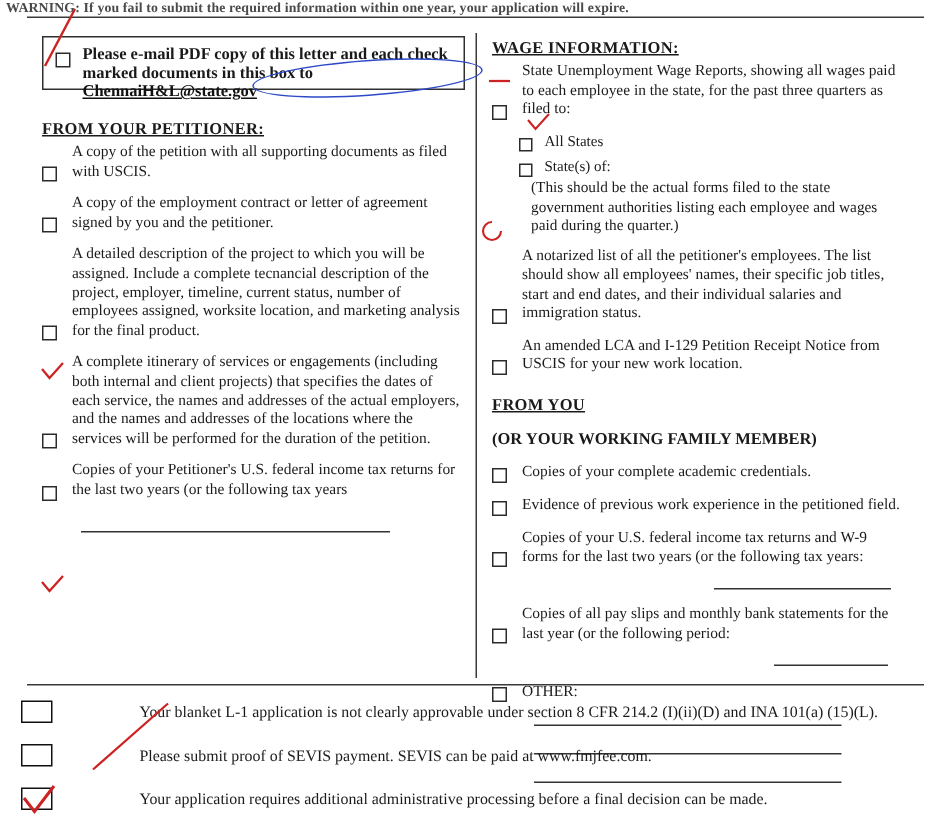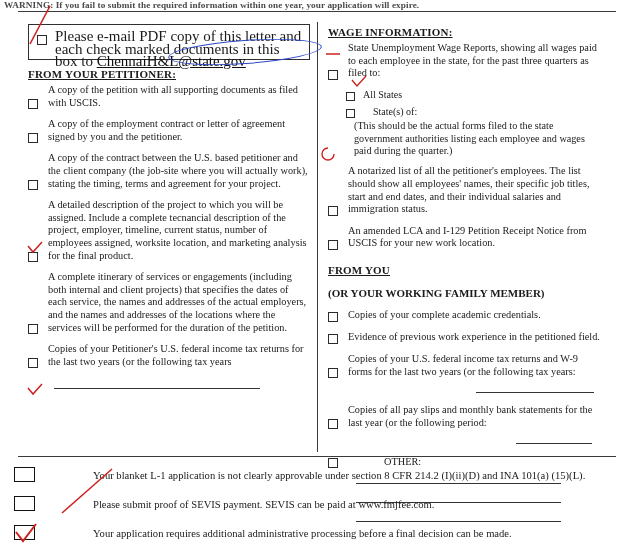--- a/index.html
+++ b/index.html
@@ -120,22 +120,23 @@
     position: absolute;
     left: 28px;
     top: 24px;
     width: 282px;
     height: 36px;
     border: 1px solid #2f2f2f;
     box-sizing: border-box;
   }
   .topbox-inner {
     padding: 5px 6px 0 26px;
-    font-size: 15px;
+    font-size: 11px;
     line-height: 12.6px;
+    font-weight: bold;
   }
   .topbox .cb {
     position: absolute;
     left: 8px;
     top: 7px;
   }
 
   
   .vdiv {
     position: absolute;
@@ -189,34 +190,30 @@
 
   <div class="vdiv"></div>
 
   <div class="topbox">
     <span class="cb"></span>
     <div class="topbox-inner">
       <span>Please e-mail PDF copy of this letter and each check marked documents in this box to </span><span class="email-link">ChennaiH&amp;L@state.gov</span>
     </div>
   </div>
 
-  <div class="col-left" style="top:68px;">
+  <div class="col-left" style="top:80px;">
     <div class="section-head">FROM YOUR PETITIONER:</div>
 
     <div class="row">
       <span class="cb"></span>
       <span class="txt">A copy of the petition with all supporting documents as filed with USCIS.</span>
     </div>
     <div class="row">
       <span class="cb"></span>
       <span class="txt">A copy of the employment contract or letter of agreement signed by you and the petitioner.</span>
-    </div>
-    <div class="row">
-      <span class="cb"></span>
-      <span class="txt">A copy of the contract between the U.S. based petitioner and the client company (the job-site where you will actually work), stating the timing, terms and agreement for your project.</span>
     </div>
     <div class="row">
       <span class="cb"></span>
       <span class="txt">A detailed description of the project to which you will be assigned. Include a complete tecnancial description of the project, employer, timeline, current status, number of employees assigned, worksite location, and marketing analysis for the final product.</span>
     </div>
     <div class="row">
       <span class="cb"></span>
       <span class="txt">A complete itinerary of services or engagements (including both internal and client projects) that specifies the dates of each service, the names and addresses of the actual employers, and the names and addresses of the locations where the services will be performed for the duration of the petition.</span>
     </div>
     <div class="row">
@@ -231,21 +228,21 @@
 
     <div class="row">
       <span class="cb"></span>
       <span class="txt">State Unemployment Wage Reports, showing all wages paid to each employee in the state, for the past three quarters as filed to:</span>
     </div>
 
     <div class="row" style="margin-bottom:5px;">
       <span class="cb sm indent1"></span>
       <span class="txt small">All States</span>
     </div>
-    <div class="row" style="margin-bottom:2px;gap:10px;">
+    <div class="row" style="margin-bottom:2px;">
       <span class="cb sm indent1"></span>
       <span class="txt small">State(s) of:</span>
     </div>
 
     <div class="note">(This should be the actual forms filed to the state government authorities listing each employee and wages paid during the quarter.)</div>
 
     <div class="row">
       <span class="cb"></span>
       <span class="txt">A notarized list of all the petitioner's employees. The list should show all employees' names, their specific job titles, start and end dates, and their individual salaries and immigration status.</span>
     </div>
@@ -271,21 +268,21 @@
       <span class="txt">Copies of your U.S. federal income tax returns and W-9 forms for the last two years (or the following tax years:</span>
     </div>
     <div class="underline-row" style="width:118px; margin-left:148px; margin-bottom:11px;"></div>
 
     <div class="row" style="margin-bottom:3px;">
       <span class="cb"></span>
       <span class="txt">Copies of all pay slips and monthly bank statements for the last year (or the following period: </span>
     </div>
     <div class="underline-row" style="width:76px; margin-left:188px; margin-bottom:11px;"></div>
 
-    <div class="row" style="margin-bottom:4px;gap:36px;">
+    <div class="row" style="margin-bottom:4px;">
       <span class="cb"></span>
       <span class="txt">OTHER:</span>
     </div>
     <div class="underline-row" style="width:205px; margin-left:28px; margin-bottom:7px;"></div>
     <div class="underline-row" style="width:205px; margin-left:28px; margin-bottom:7px;"></div>
     <div class="underline-row" style="width:205px; margin-left:28px; margin-bottom:7px;"></div>
   </div>
 
   <div class="hrule" style="left:18px; top:456px; width:598px; height:1px;"></div>
 

